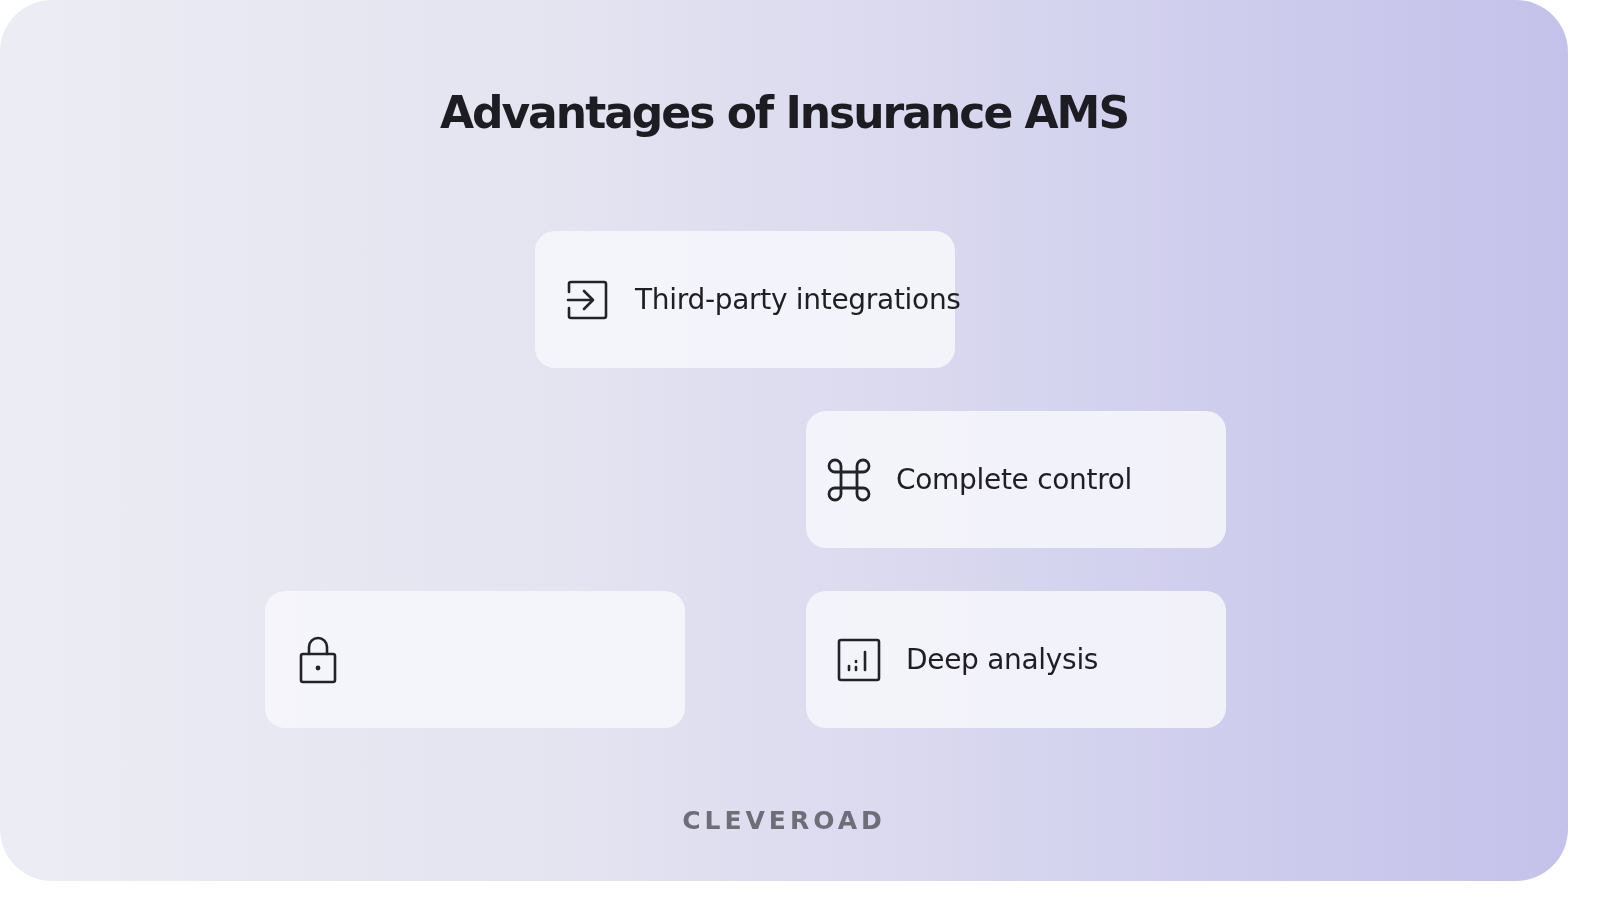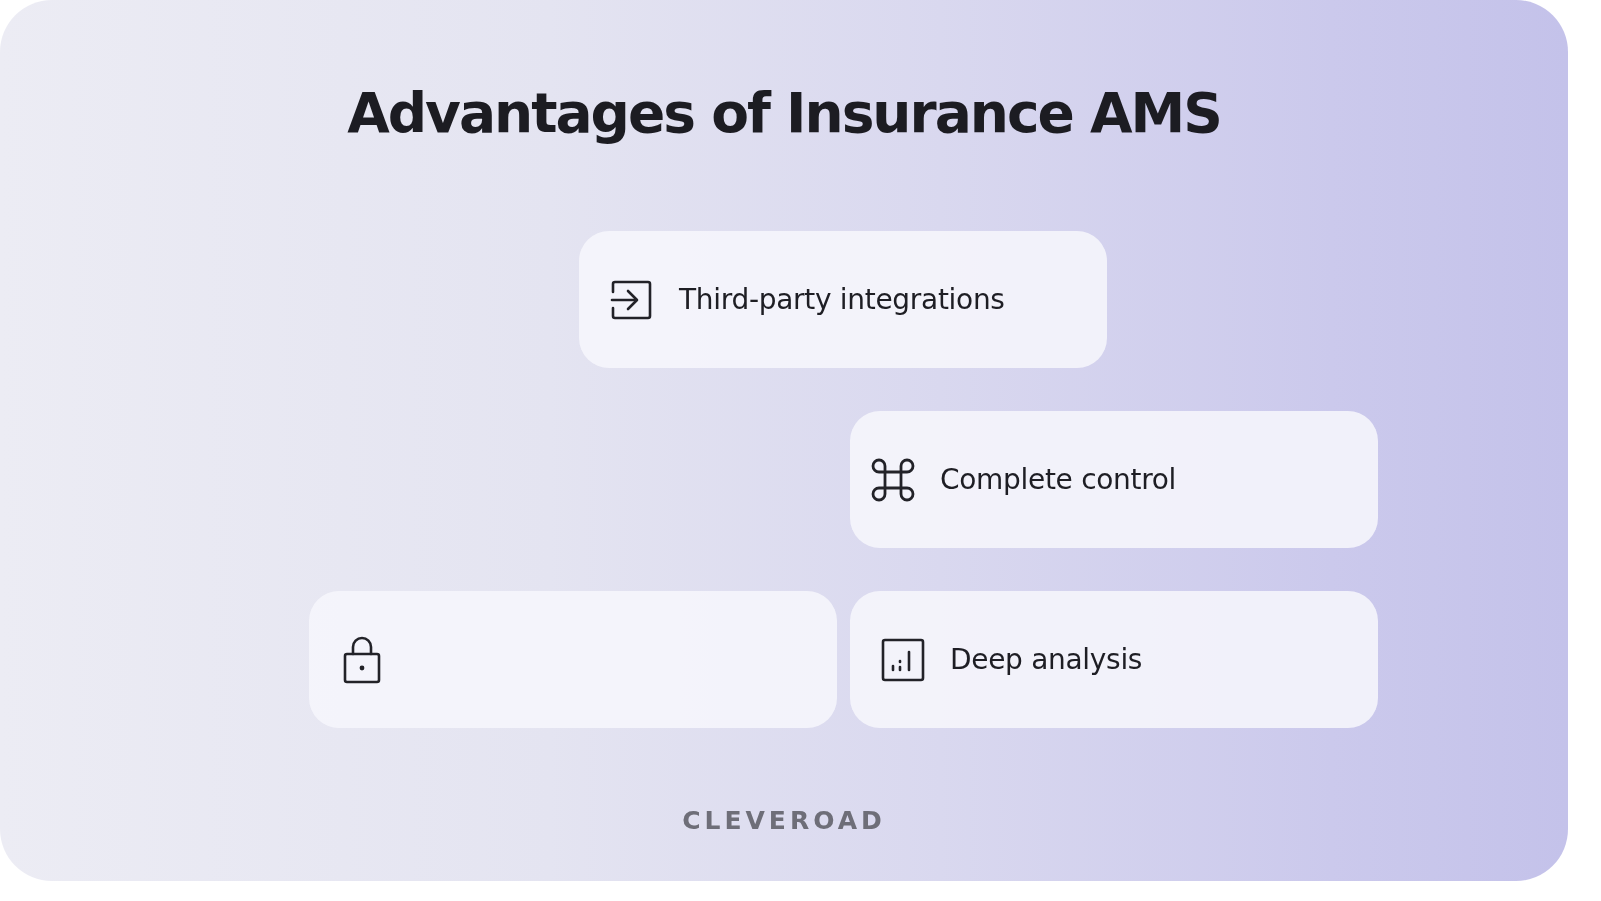--- a/index.html
+++ b/index.html
@@ -21,36 +21,35 @@
       overflow: hidden;
     }
     .title {
       position: absolute;
       left: 0;
       top: 78px;
       width: 1568px;
       text-align: center;
       font-family: "DejaVu Sans", sans-serif;
       font-weight: bold;
-      font-size: 55px;
+      font-size: 44px;
       letter-spacing: -2px;
       color: #1c1c22;
       line-height: 70px;
     }
     .card {
       position: absolute;
-      width: 528px;
+      width: 420px;
       height: 137px;
-      border-radius: 30px;
+      border-radius: 20px;
       background: rgba(246, 246, 252, 0.88);
       display: flex;
       align-items: center;
       box-sizing: border-box;
       padding-left: 28px;
-      margin-left: 44px;
     }
     .card .icon {
       width: 50px;
       height: 50px;
       display: flex;
       align-items: center;
       justify-content: center;
       flex: 0 0 50px;
     }
     .card .icon svg {

